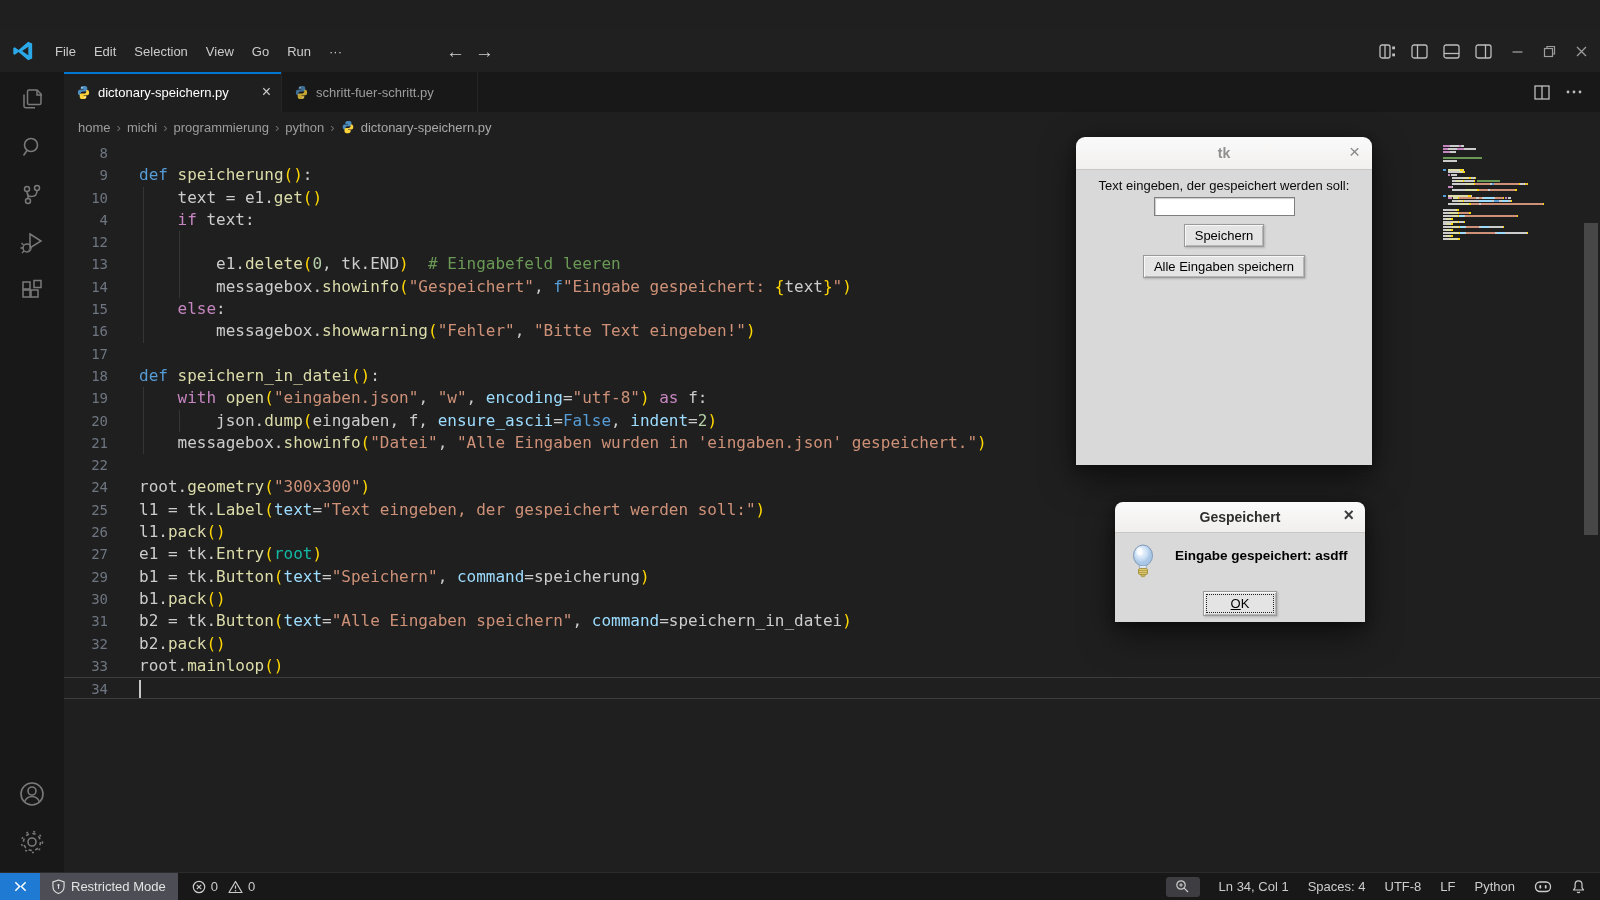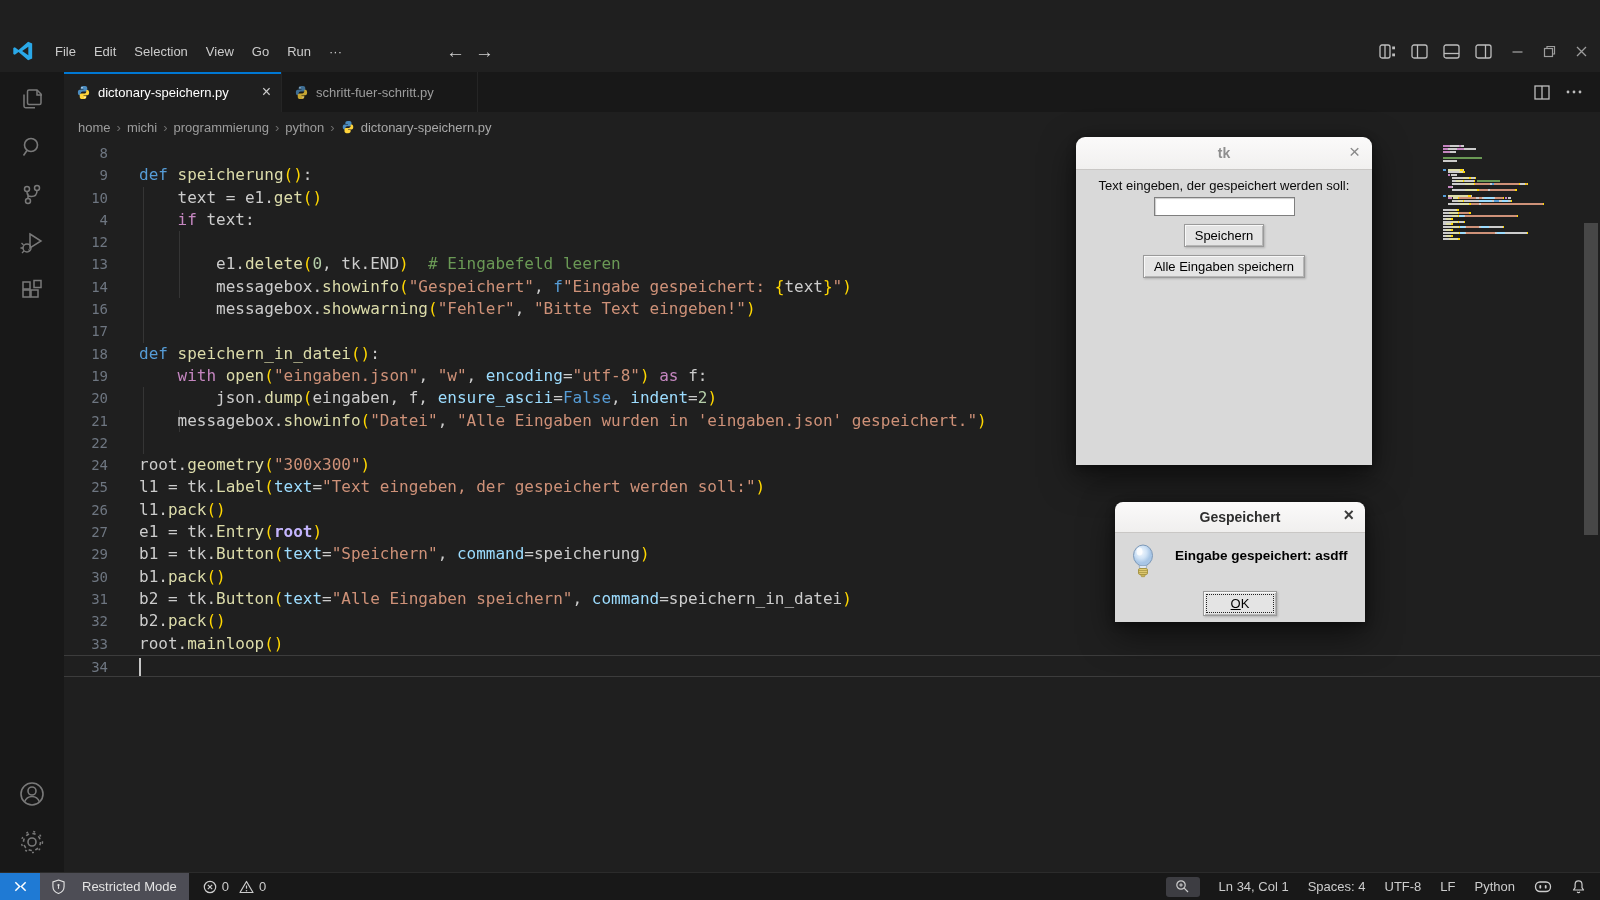--- a/index.html
+++ b/index.html
@@ -64,21 +64,21 @@
   .indent-guide { position:absolute; width:1px; background:#353535; }
   .minimap { position:absolute; left:1379px; top:3px; width:120px; }
   .mini-row { height:2.9px; display:flex; align-items:center; }
   .mini-row .run { height:2px; display:inline-block; }
   .vscrollbar { position:absolute; left:1520px; top:81px; width:14px; height:312px; background:#474747; }
 
   
   .statusbar { position:absolute; left:0; top:872px; width:1600px; height:28px; background:#181818;
                border-top:1px solid #2b2b2b; display:flex; align-items:center; font-size:13px; color:#cccccc; }
   .sb-remote { width:40px; height:28px; background:#1f7ad4; display:flex; align-items:center; justify-content:center; flex:none; }
-  .sb-restricted { height:28px; background:#4d4d55; display:flex; align-items:center; gap:17px; padding:0 12px; color:#e3e3e3; }
+  .sb-restricted { height:28px; background:#4d4d55; display:flex; align-items:center; gap:6px; padding:0 12px; color:#e3e3e3; }
   .sb-problems { display:flex; align-items:center; gap:5px; margin-left:14px; }
   .sb-right { margin-left:auto; display:flex; align-items:center; gap:19px; padding-right:14px; }
   .sb-zoombox { background:#3d3d42; border-radius:3px; width:34px; height:20px; display:flex; align-items:center; justify-content:center; }
 
   
   .tk-window { position:absolute; left:1076px; top:137px; width:296px; height:328px; border-radius:9px 9px 0 0;
                box-shadow:0 12px 34px rgba(0,0,0,.55), 0 2px 8px rgba(0,0,0,.4); z-index:5; }
   .tk-titlebar { height:33px; background:linear-gradient(#fbfafa,#f1f0ef); border-bottom:1px solid #c9c7c5;
                  border-radius:9px 9px 0 0; position:relative; display:flex; align-items:center; justify-content:center; }
   .tk-title { color:#8f8f8f; font-weight:bold; font-size:14px; }
@@ -322,20 +322,24 @@
         </div>
         <div class="code-row">
           <div class="ln">13</div>
           <div class="code"><span style="color: rgb(204, 204, 204);">        e1.</span><span style="color: rgb(220, 220, 170);">delete</span><span style="color: rgb(255, 215, 0);">(</span><span style="color: rgb(181, 206, 168);">0</span><span style="color: rgb(204, 204, 204);">, tk.END</span><span style="color: rgb(255, 215, 0);">)</span><span style="color: rgb(204, 204, 204);">  </span><span style="color: rgb(106, 153, 85);"># Eingabefeld leeren</span></div>
         </div>
         <div class="code-row">
           <div class="ln">14</div>
           <div class="code"><span style="color: rgb(204, 204, 204);">        messagebox.</span><span style="color: rgb(220, 220, 170);">showinfo</span><span style="color: rgb(255, 215, 0);">(</span><span style="color: rgb(206, 145, 120);">"Gespeichert"</span><span style="color: rgb(204, 204, 204);">, </span><span style="color: rgb(86, 156, 214);">f</span><span style="color: rgb(206, 145, 120);">"Eingabe gespeichert: </span><span style="color: rgb(255, 215, 0);">{</span><span style="color: rgb(204, 204, 204);">text</span><span style="color: rgb(255, 215, 0);">}</span><span style="color: rgb(206, 145, 120);">"</span><span style="color: rgb(255, 215, 0);">)</span></div>
         </div>
         <div class="code-row">
+          <div class="ln">15</div>
+          <div class="code"><span style="color: rgb(204, 204, 204);">    </span><span style="color: rgb(197, 134, 192);">else</span><span style="color: rgb(204, 204, 204);">:</span></div>
+        </div>
+        <div class="code-row">
           <div class="ln">16</div>
           <div class="code"><span style="color: rgb(204, 204, 204);">        messagebox.</span><span style="color: rgb(220, 220, 170);">showwarning</span><span style="color: rgb(255, 215, 0);">(</span><span style="color: rgb(206, 145, 120);">"Fehler"</span><span style="color: rgb(204, 204, 204);">, </span><span style="color: rgb(206, 145, 120);">"Bitte Text eingeben!"</span><span style="color: rgb(255, 215, 0);">)</span></div>
         </div>
         <div class="code-row">
           <div class="ln">17</div>
           <div class="code"></div>
         </div>
         <div class="code-row">
           <div class="ln">18</div>
           <div class="code"><span style="color: rgb(86, 156, 214);">def</span><span style="color: rgb(204, 204, 204);"> </span><span style="color: rgb(220, 220, 170);">speichern_in_datei</span><span style="color: rgb(255, 215, 0);">()</span><span style="color: rgb(204, 204, 204);">:</span></div>
@@ -363,21 +367,21 @@
         <div class="code-row">
           <div class="ln">25</div>
           <div class="code"><span style="color: rgb(204, 204, 204);">l1 = tk.</span><span style="color: rgb(220, 220, 170);">Label</span><span style="color: rgb(255, 215, 0);">(</span><span style="color: rgb(156, 220, 254);">text</span><span style="color: rgb(204, 204, 204);">=</span><span style="color: rgb(206, 145, 120);">"Text eingeben, der gespeichert werden soll:"</span><span style="color: rgb(255, 215, 0);">)</span></div>
         </div>
         <div class="code-row">
           <div class="ln">26</div>
           <div class="code"><span style="color: rgb(204, 204, 204);">l1.</span><span style="color: rgb(220, 220, 170);">pack</span><span style="color: rgb(255, 215, 0);">()</span></div>
         </div>
         <div class="code-row">
           <div class="ln">27</div>
-          <div class="code"><span style="color: rgb(204, 204, 204);">e1 = tk.</span><span style="color: rgb(220, 220, 170);">Entry</span><span style="color: rgb(255, 215, 0);">(</span><span style="color: #c4b5fd; font-weight: bold;">root</span><span style="color: rgb(255, 215, 0);">)</span></div>
+          <div class="code"><span style="color: rgb(204, 204, 204);">e1 = tk.</span><span style="color: rgb(220, 220, 170);">Entry</span><span style="color: rgb(255, 215, 0);">(</span><span style="color: #14b8a6;">root</span><span style="color: rgb(255, 215, 0);">)</span></div>
         </div>
         <div class="code-row">
           <div class="ln">29</div>
           <div class="code"><span style="color: rgb(204, 204, 204);">b1 = tk.</span><span style="color: rgb(220, 220, 170);">Button</span><span style="color: rgb(255, 215, 0);">(</span><span style="color: rgb(156, 220, 254);">text</span><span style="color: rgb(204, 204, 204);">=</span><span style="color: rgb(206, 145, 120);">"Speichern"</span><span style="color: rgb(204, 204, 204);">, </span><span style="color: rgb(156, 220, 254);">command</span><span style="color: rgb(204, 204, 204);">=speicherung</span><span style="color: rgb(255, 215, 0);">)</span></div>
         </div>
         <div class="code-row">
           <div class="ln">30</div>
           <div class="code"><span style="color: rgb(204, 204, 204);">b1.</span><span style="color: rgb(220, 220, 170);">pack</span><span style="color: rgb(255, 215, 0);">()</span></div>
         </div>
         <div class="code-row">

